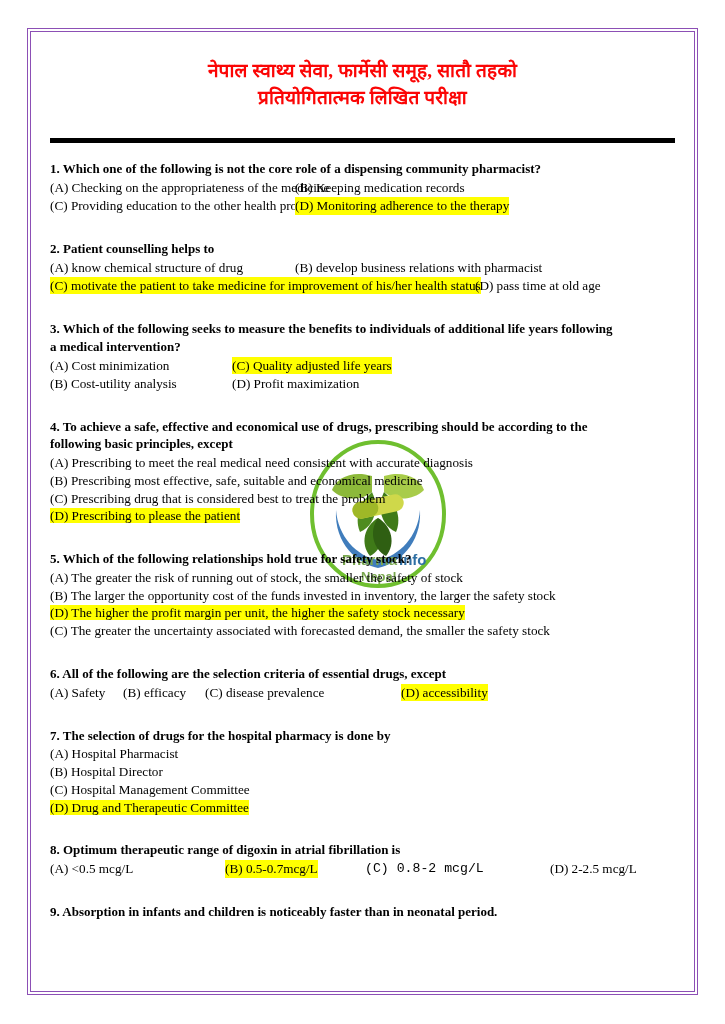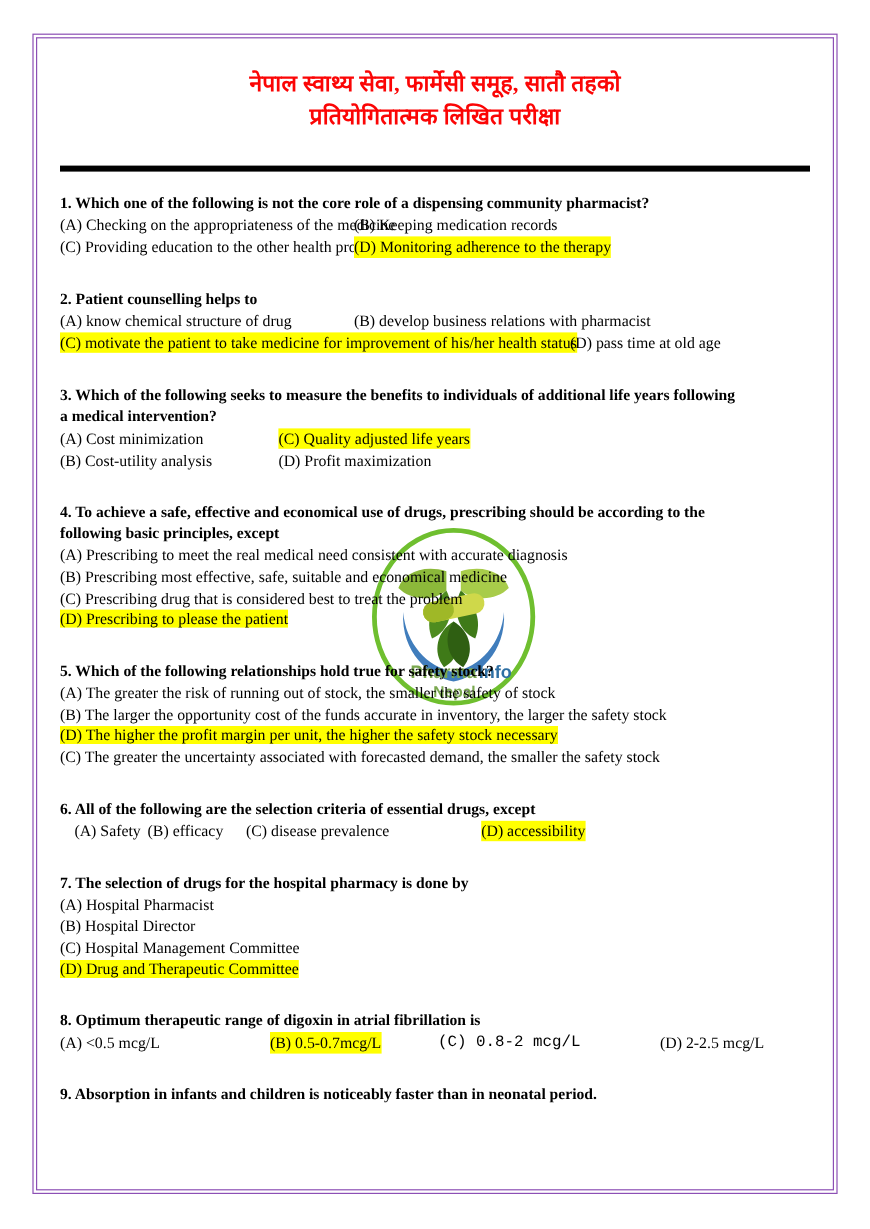--- a/index.html
+++ b/index.html
@@ -97,21 +97,21 @@
     box-decoration-break: clone;
     -webkit-box-decoration-break: clone;
   }
 
   .c1 { left: 0px; }
   .c2 { left: 245px; }
 
   .q3c1 { left: 0px; }
   .q3c2 { left: 182px; }
 
-  .q6a { left: 12px; }
+  .q6a { left: 0px; }
   .q6b { left: 73px; }
   .q6c { left: 155px; }
   .q6d { left: 310px; margin-left: 41px; }
 
   .q8a { left: 0px; }
   .q8b { left: 175px; }
   .q8c { left: 315px; font-family: Liberation Mono, monospace; }
   .q8d { left: 500px; }
 
   .stack .opt { display: block; }
@@ -198,21 +198,21 @@
       <p class="qtext">following basic principles, except</p>
       <span class="opt">(A) Prescribing to meet the real medical need consistent with accurate diagnosis</span>
       <span class="opt">(B) Prescribing most effective, safe, suitable and economical medicine</span>
       <span class="opt">(C) Prescribing drug that is considered best to treat the problem</span>
       <span class="opt"><span class="hl">(D) Prescribing to please the patient</span></span>
     </div>
 
     <div class="qblock wide stack">
       <p class="qtext">5. Which of the following relationships hold true for safety stock?</p>
       <span class="opt">(A) The greater the risk of running out of stock, the smaller the safety of stock</span>
-      <span class="opt">(B) The larger the opportunity cost of the funds accurate in inventory, the larger the safety stock</span>
+      <span class="opt">(B) The larger the opportunity cost of the funds invested in inventory, the larger the safety stock</span>
       <span class="opt"><span class="hl">(D) The higher the profit margin per unit, the higher the safety stock necessary</span></span>
       <span class="opt">(C) The greater the uncertainty associated with forecasted demand, the smaller the safety stock</span>
     </div>
 
     <div class="qblock wide">
       <p class="qtext">6. All of the following are the selection criteria of essential drugs, except</p>
       <div class="opt-row">
         <span class="opt q6a">(A) Safety</span>
         <span class="opt q6b">(B) efficacy</span>
         <span class="opt q6c">(C) disease prevalence</span>

